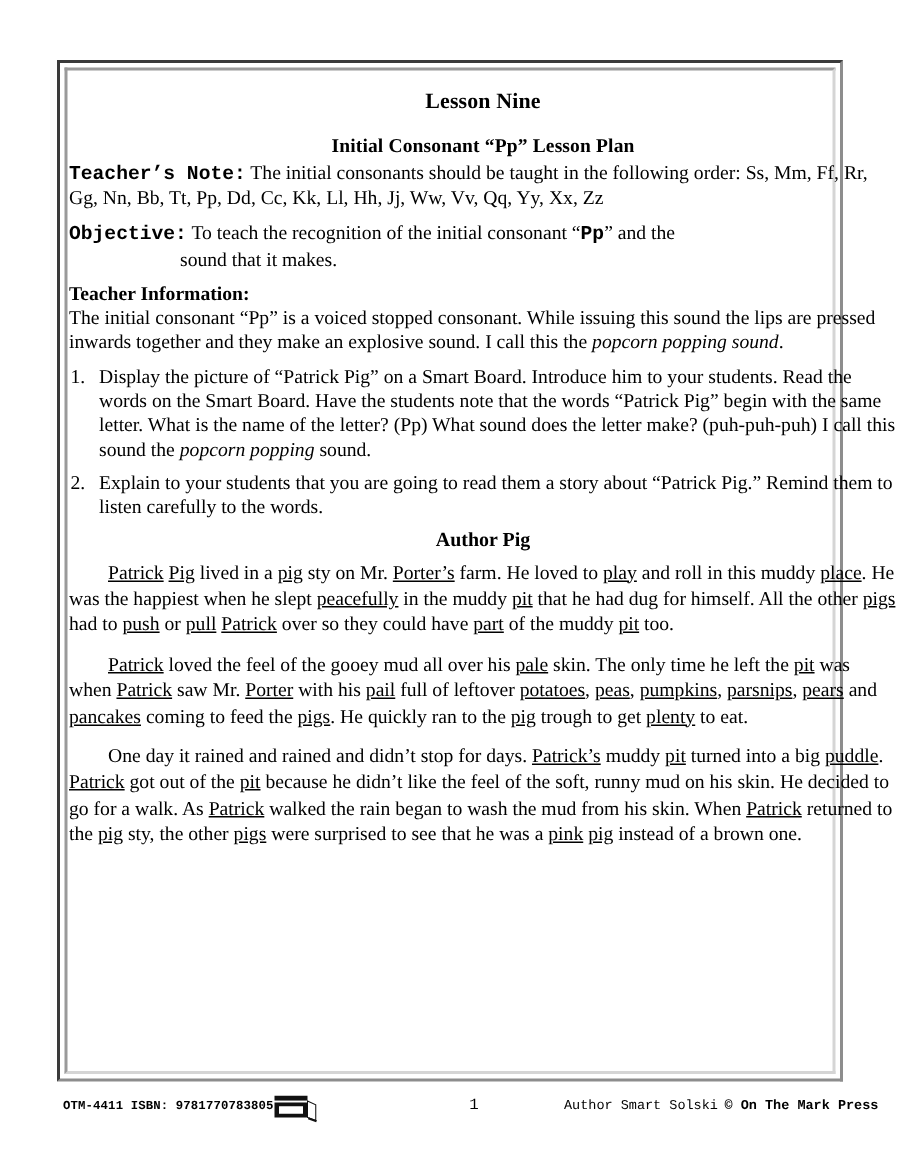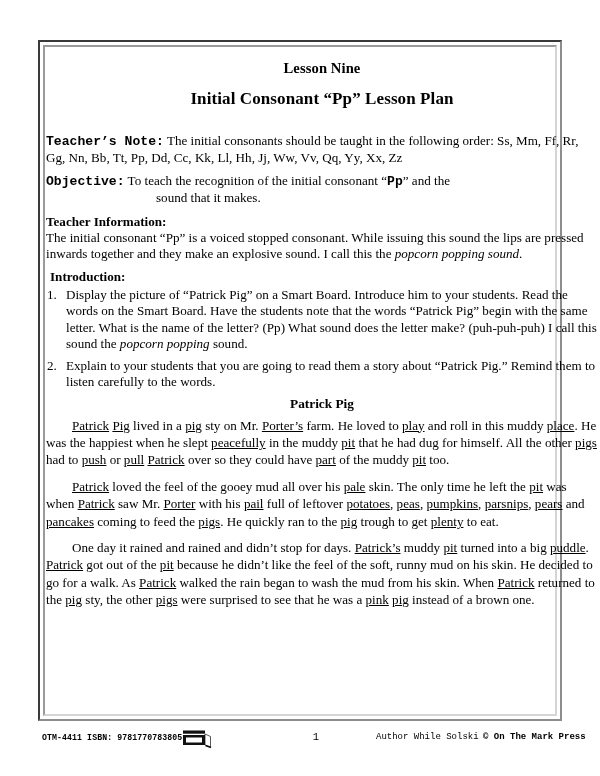--- a/index.html
+++ b/index.html
@@ -65,35 +65,35 @@
     text-align: center;
     font-weight: bold;
     margin: 0;
     letter-spacing: 0.1px;
   }
   h1.lesson-title {
     font-size: 14.6px;
     margin-bottom: 12px;
   }
   h2.plan-title {
-    font-size: 17px;
-    margin-bottom: 23px;
+    font-size: 13px;
+    margin-bottom: 2px;
   }
 
   .block {
     margin-bottom: 7px;
   }
   .lbl { font-weight: bold; font-family: Liberation Mono, monospace; }
   .ital { font-style: italic; }
   .u { text-decoration: underline; }
 
   p { margin: 0; }
 
   .objective-line2 {
-    margin-left: 110px;
+    margin-left: 74px;
   }
 
   .ti-head {
     font-weight: bold;
     margin-bottom: 0;
   }
   .intro-head {
     font-weight: bold;
     margin-left: 4px;
     margin-top: 7px;
@@ -197,44 +197,43 @@
     <div class="block">
       <p><span class="lbl">Objective:</span><span> To teach the recognition of the initial consonant “</span><span class="lbl">Pp</span><span>” and the</span></p>
       <p class="objective-line2">sound that it makes.</p>
     </div>
 
     <div class="block">
       <p class="ti-head">Teacher Information:</p>
       <p><span>The initial consonant “Pp” is a voiced stopped consonant. While issuing this sound the lips are pressed inwards together and they make an explosive sound. I call this the </span><span class="ital">popcorn popping sound</span><span>.</span></p>
     </div>
 
-    <p class="intro-head">Introduction:</p>
     <ol class="intro-list">
       <li><span class="num">1.</span><span>Display the picture of “Patrick Pig” on a Smart Board. Introduce him to your students. Read the words on the Smart Board. Have the students note that the words “Patrick Pig” begin with the same letter. What is the name of the letter? (Pp) What sound does the letter make? (puh-puh-puh) I call this sound the </span><span class="ital">popcorn popping</span><span> sound.</span></li>
       <li><span class="num">2.</span><span>Explain to your students that you are going to read them a story about “Patrick Pig.” Remind them to listen carefully to the words.</span><span class="ital"></span><span></span></li>
     </ol>
 
-    <h3 class="story-title">Patrick Pig</h3>
+    <h3 class="story-title">Author Pig</h3>
     <div>
       <p class="story-para"><span class="u">Patrick</span><span> </span><span class="u">Pig</span><span> lived in a </span><span class="u">pig</span><span> sty on Mr. </span><span class="u">Porter’s</span><span> farm. He loved to </span><span class="u">play</span><span> and roll in this muddy </span><span class="u">place</span><span>. He was the happiest when he slept </span><span class="u">peacefully</span><span> in the muddy </span><span class="u">pit</span><span> that he had dug for himself. All the other </span><span class="u">pigs</span><span> had to </span><span class="u">push</span><span> or </span><span class="u">pull</span><span> </span><span class="u">Patrick</span><span> over so they could have </span><span class="u">part</span><span> of the muddy </span><span class="u">pit</span><span> too.</span></p>
       <p class="story-para"><span class="u">Patrick</span><span> loved the feel of the gooey mud all over his </span><span class="u">pale</span><span> skin. The only time he left the </span><span class="u">pit</span><span> was when </span><span class="u">Patrick</span><span> saw Mr. </span><span class="u">Porter</span><span> with his </span><span class="u">pail</span><span> full of leftover </span><span class="u">potatoes</span><span>, </span><span class="u">peas</span><span>, </span><span class="u">pumpkins</span><span>, </span><span class="u">parsnips</span><span>, </span><span class="u">pears</span><span> and </span><span class="u">pancakes</span><span> coming to feed the </span><span class="u">pigs</span><span>. He quickly ran to the </span><span class="u">pig</span><span> trough to get </span><span class="u">plenty</span><span> to eat.</span></p>
       <p class="story-para"><span>One day it rained and rained and didn’t stop for days. </span><span class="u">Patrick’s</span><span> muddy </span><span class="u">pit</span><span> turned into a big </span><span class="u">puddle</span><span>. </span><span class="u">Patrick</span><span> got out of the </span><span class="u">pit</span><span> because he didn’t like the feel of the soft, runny mud on his skin. He decided to go for a walk. As </span><span class="u">Patrick</span><span> walked the rain began to wash the mud from his skin. When </span><span class="u">Patrick</span><span> returned to the </span><span class="u">pig</span><span> sty, the other </span><span class="u">pigs</span><span> were surprised to see that he was a </span><span class="u">pink</span><span> </span><span class="u">pig</span><span> instead of a brown one.</span></p>
     </div>
 
   </div>
 
   <div class="footer">
     <span class="footer-left">OTM-4411  ISBN: 9781770783805</span>
     <span class="logo-mark">
       <svg viewBox="0 0 34 19" width="34" height="19" aria-hidden="true">
         <rect x="1" y="0.5" width="22" height="3.2" fill="#111111"></rect>
         <rect x="1" y="5" width="22" height="10" fill="#111111"></rect>
         <rect x="4" y="7.5" width="16" height="5" fill="#ffffff"></rect>
         <path d="M23 4 L28.5 6.5 L28.5 17 L23 15 Z" fill="#ffffff" stroke="#111111" stroke-width="0.7"></path>
         <path d="M23.5 15.5 L29 17.5" stroke="#111111" stroke-width="1.4"></path>
       </svg>
     </span>
     <span class="footer-page">1</span>
-    <span class="footer-author">Author While Solski</span>
+    <span class="footer-author">Author Smart Solski</span>
     <span class="footer-press">© On The Mark Press</span>
   </div>
 
 </div>
 
 </body></html>

